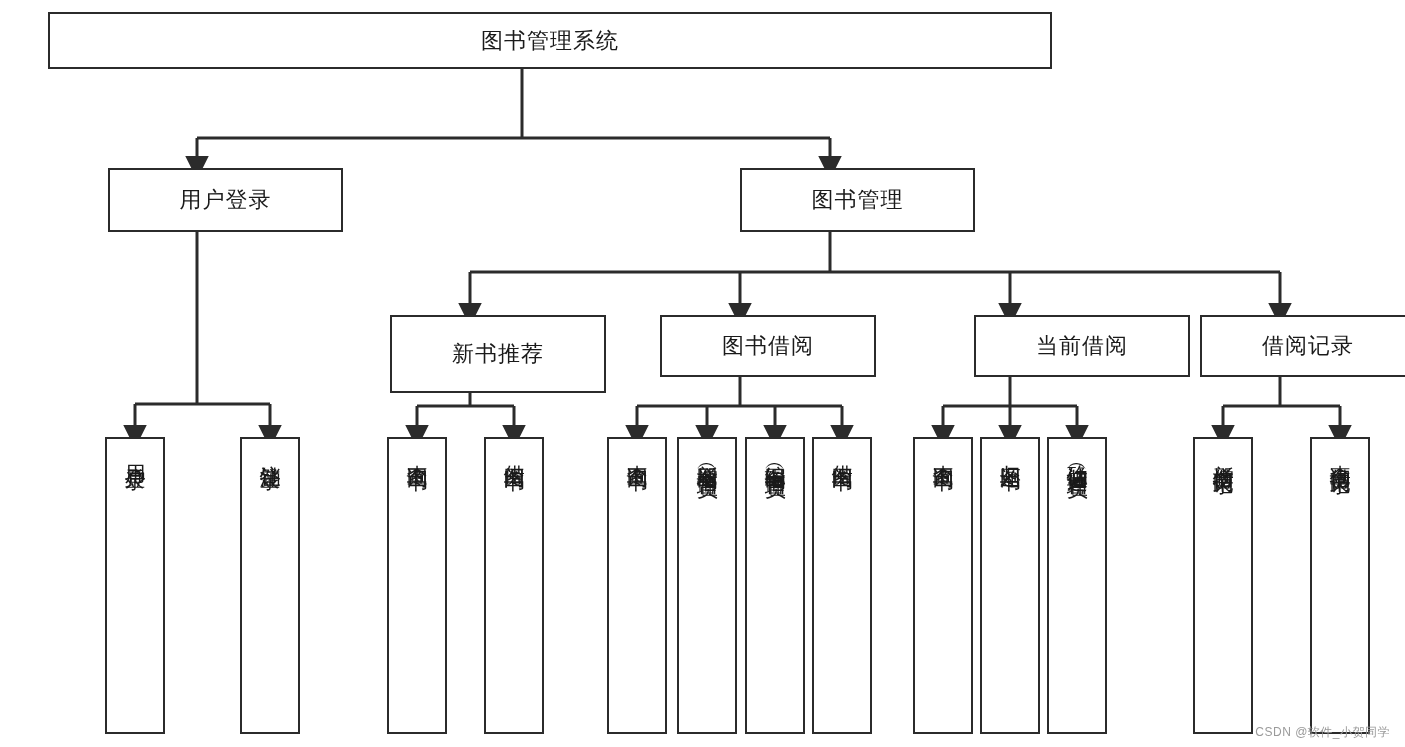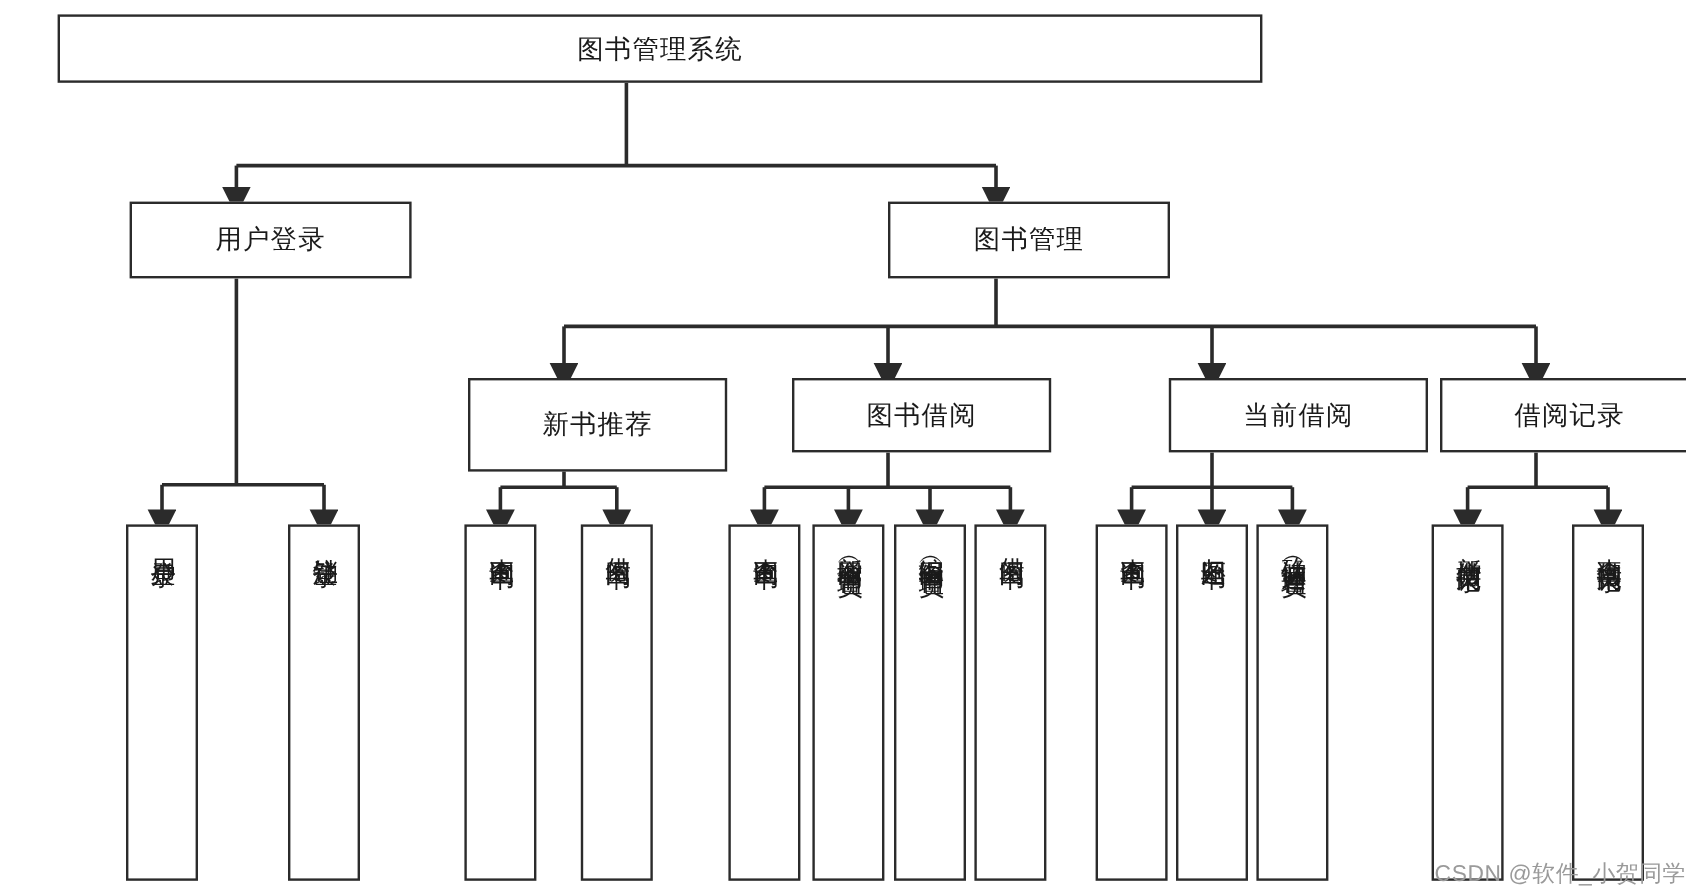--- a/index.html
+++ b/index.html
@@ -50,23 +50,23 @@
   .leaf-node .vtext {
     writing-mode: vertical-rl;
     text-orientation: upright;
     line-height: 1.06;
     letter-spacing: 2px;
     white-space: nowrap;
     text-align: left;
   }
   #watermark {
     position: absolute;
-    right: 0;
+    right: 15px;
     bottom: 6px;
-    font-size: 19px;
+    font-size: 12px;
     color: #9a9a9a;
     letter-spacing: 0.5px;
     white-space: nowrap;
   }
 </style>
 </head>
 <body>
 
 <div id="diagram-root">
 

